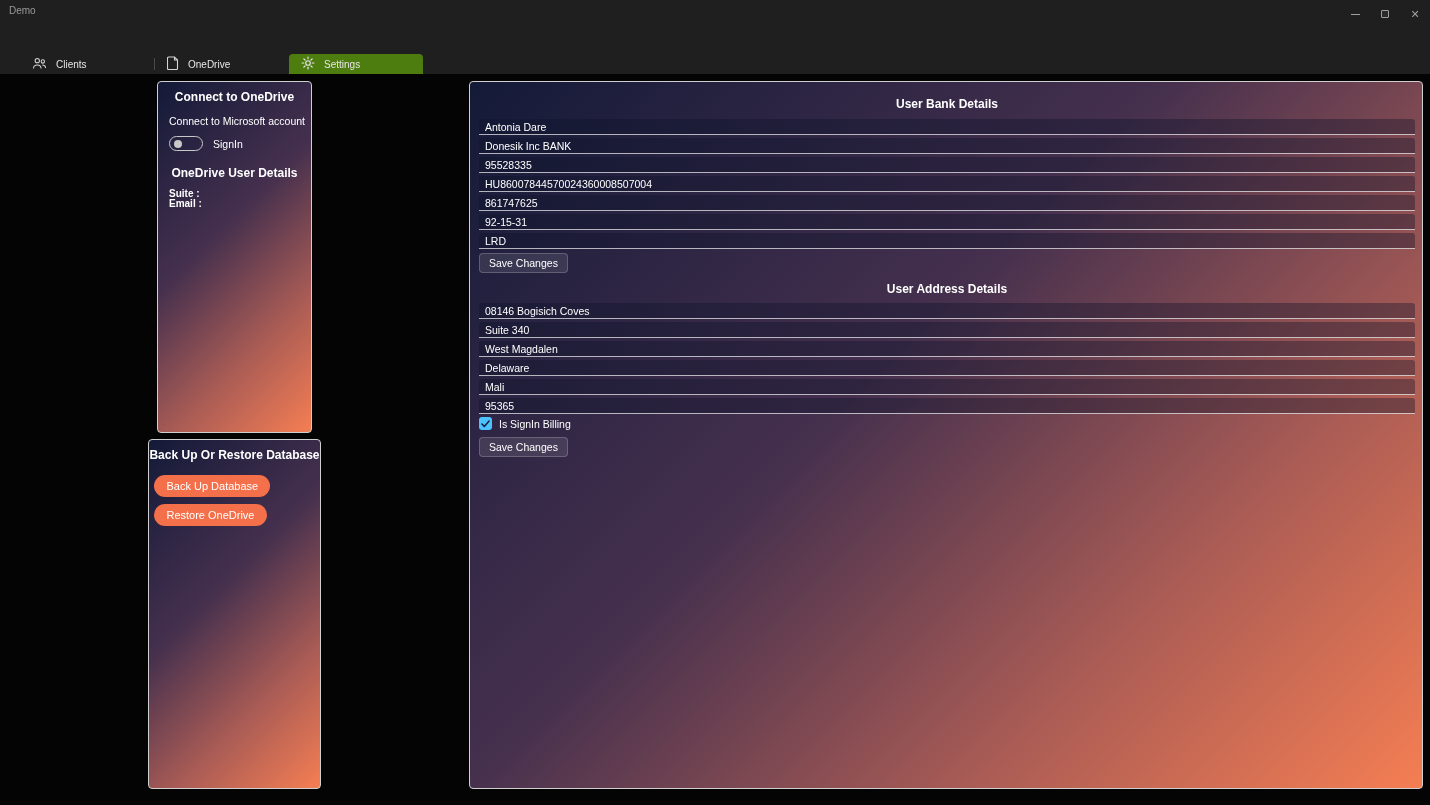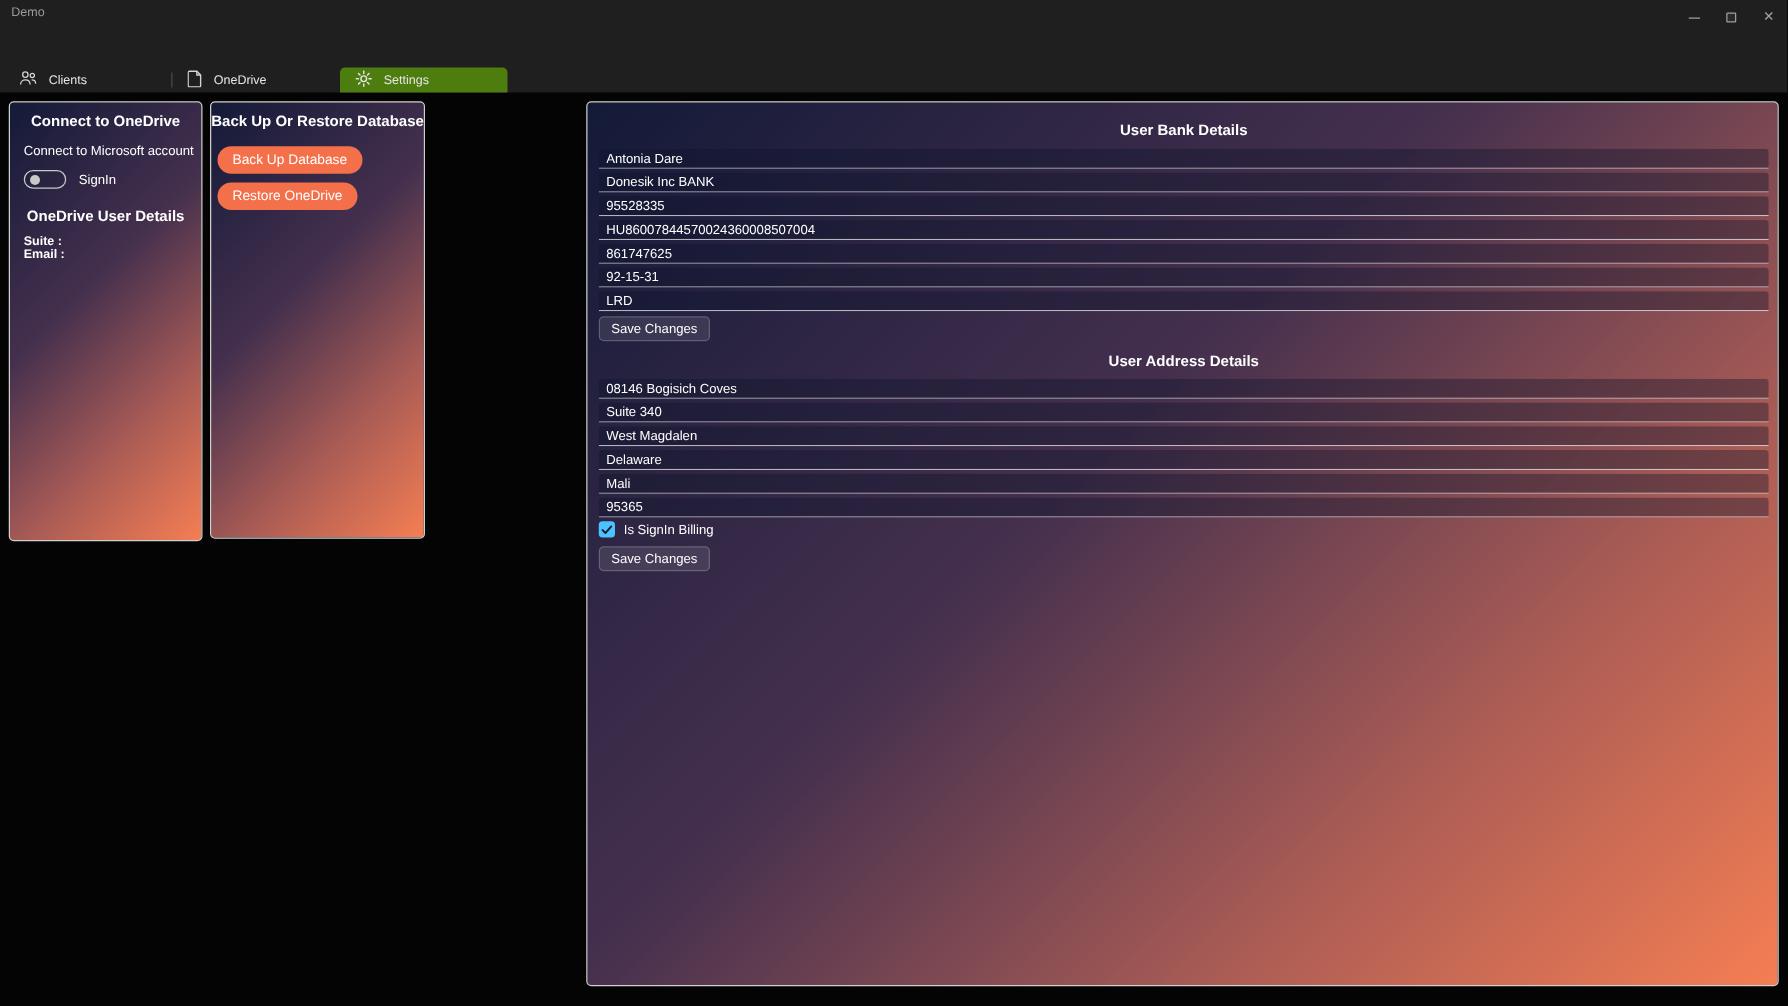--- a/index.html
+++ b/index.html
@@ -13,28 +13,28 @@
   
   .chrome { height:74px; background:#1f1f1f; position:relative; }
   .titlebar { height:28px; display:flex; align-items:flex-start; justify-content:space-between; padding:5px 0 0 9px; }
   .app-title { font-size:10px; color:#9a9a9a; }
   .win-controls { display:flex; }
   .win-btn { width:30px; height:18px; display:flex; align-items:center; justify-content:center; color:#9f9f9f; font-size:10px; cursor:default; }
   .win-btn .min-glyph { display:block; width:9px; height:1px; background:#9f9f9f; }
   .win-btn .max-glyph { display:block; width:8px; height:8px; border:1px solid #9f9f9f; border-radius:1px; background:#2a2a2a; }
   .win-btn .close-glyph { font-size:11px; line-height:1; }
   
-  .tabbar { position:absolute; left:3px; bottom:0; display:flex; height:20px; }
+  .tabbar { position:absolute; left:20px; bottom:0; display:flex; height:20px; }
   .tab { width:134px; height:20px; display:flex; align-items:center; gap:9px; padding-left:12px; font-size:10px; color:#e6e6e6; cursor:pointer; position:relative; }
   .tab.selected { background:#4d7c0f; border-radius:4px 4px 0 0; font-weight:normal; }
   .tab-divider { width:1px; height:12px; background:#4a4a4a; align-self:center; }
   .tab svg { flex:0 0 auto; }
   
   .main { height:743px; padding:7px 7px 28px 7px; display:flex; gap:7px; background:#040404; }
-  .col-left { width:455px; display:flex; flex-direction:row; gap:6px; }
+  .col-left { width:455px; display:flex; flex-direction:column; gap:6px;align-items:center; }
   .col-right { flex:1; }
   .panel {
     border:1px solid #cfcfcf; border-radius:4px;
     background:linear-gradient(135deg,#131a38 0%, #45304e 42%, #a85b55 72%, #f57e53 100%);
     overflow:hidden;
   }
   .panel-onedrive { height:352px; }
   .panel-backup { height:350px; }
   .panel-right { height:708px; padding:6px 7px 0 9px; }
   .panel-title { font-size:12px; font-weight:bold; text-align:center; padding-top:8px; }

